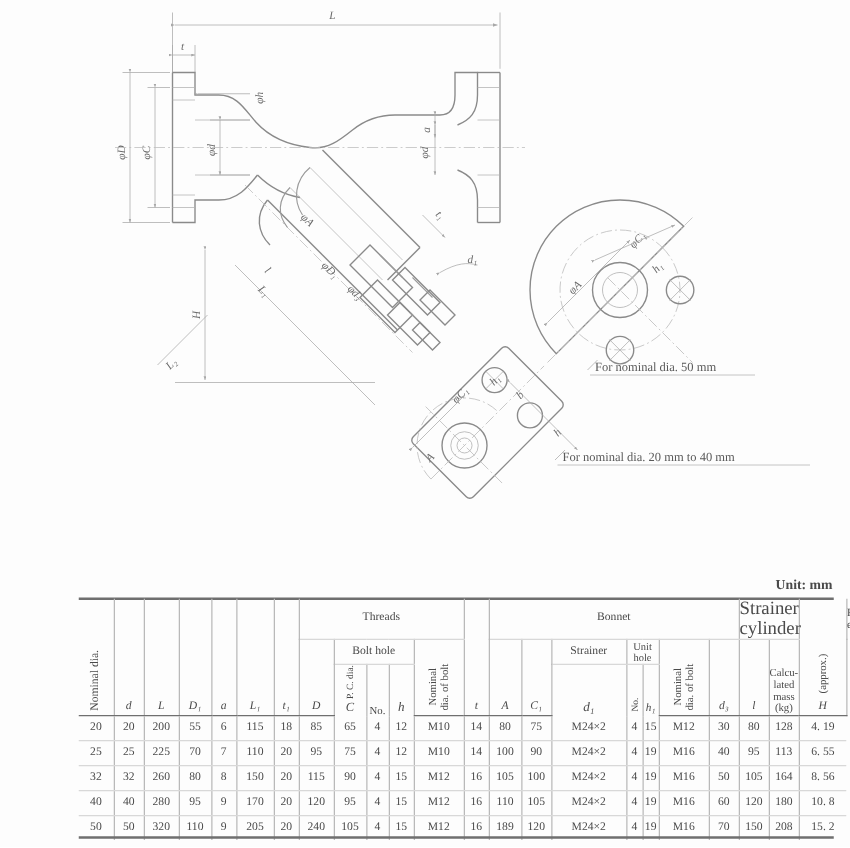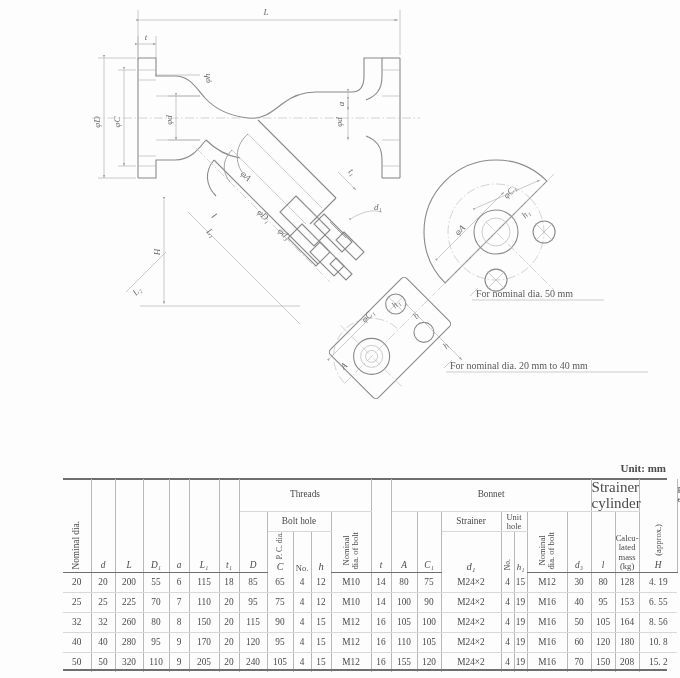--- a/index.html
+++ b/index.html
@@ -511,21 +511,21 @@
           <td>M10</td>
           <td>14</td>
           <td>100</td>
           <td>90</td>
           <td>M24×2</td>
           <td>4</td>
           <td>19</td>
           <td>M16</td>
           <td>40</td>
           <td>95</td>
-          <td>153</td>
+          <td>113</td>
           <td>6. 55</td>
         </tr>
         <tr>
           <td>32</td>
           <td>32</td>
           <td>260</td>
           <td>80</td>
           <td>8</td>
           <td>150</td>
           <td>20</td>
@@ -578,21 +578,21 @@
           <td>110</td>
           <td>9</td>
           <td>205</td>
           <td>20</td>
           <td>240</td>
           <td>105</td>
           <td>4</td>
           <td>15</td>
           <td>M12</td>
           <td>16</td>
-          <td>155</td>
+          <td>189</td>
           <td>120</td>
           <td>M24×2</td>
           <td>4</td>
           <td>19</td>
           <td>M16</td>
           <td>70</td>
           <td>150</td>
           <td>208</td>
           <td>15. 2</td>
         </tr>

